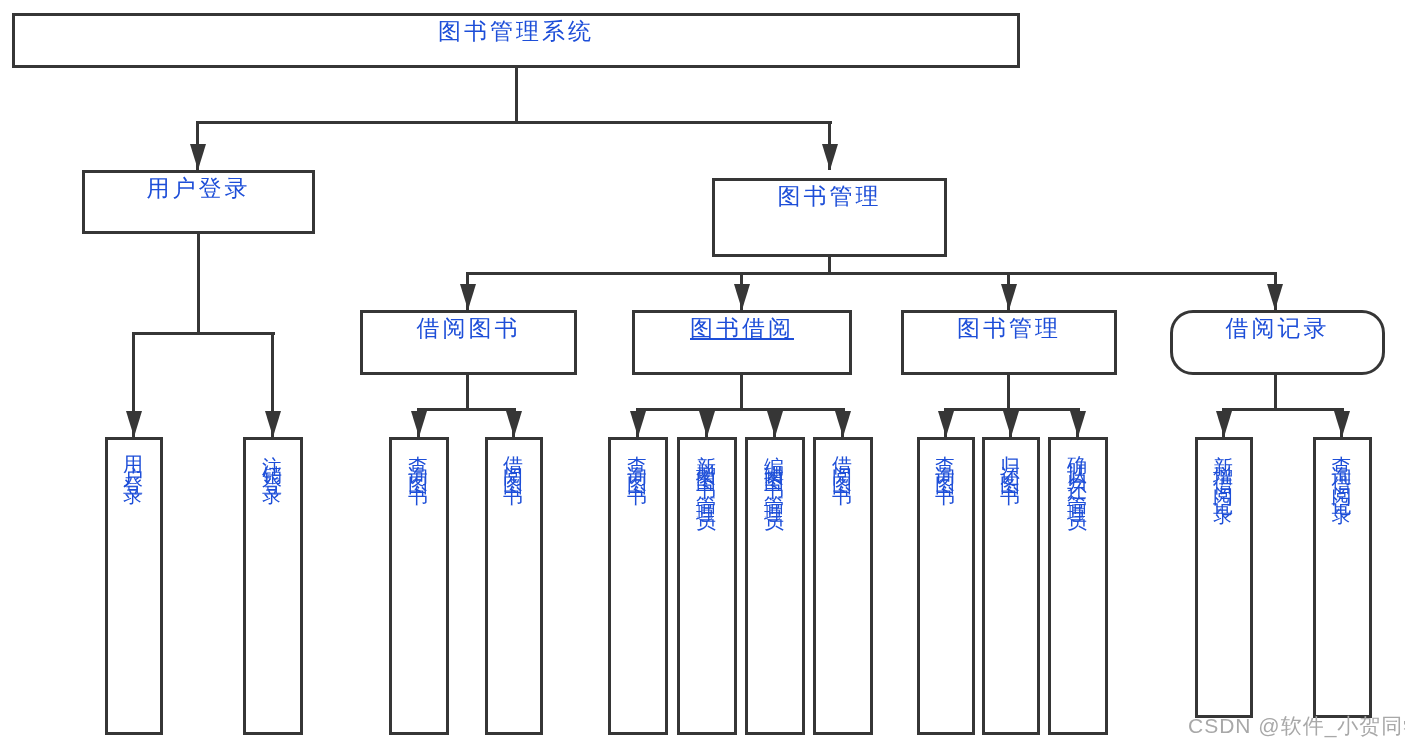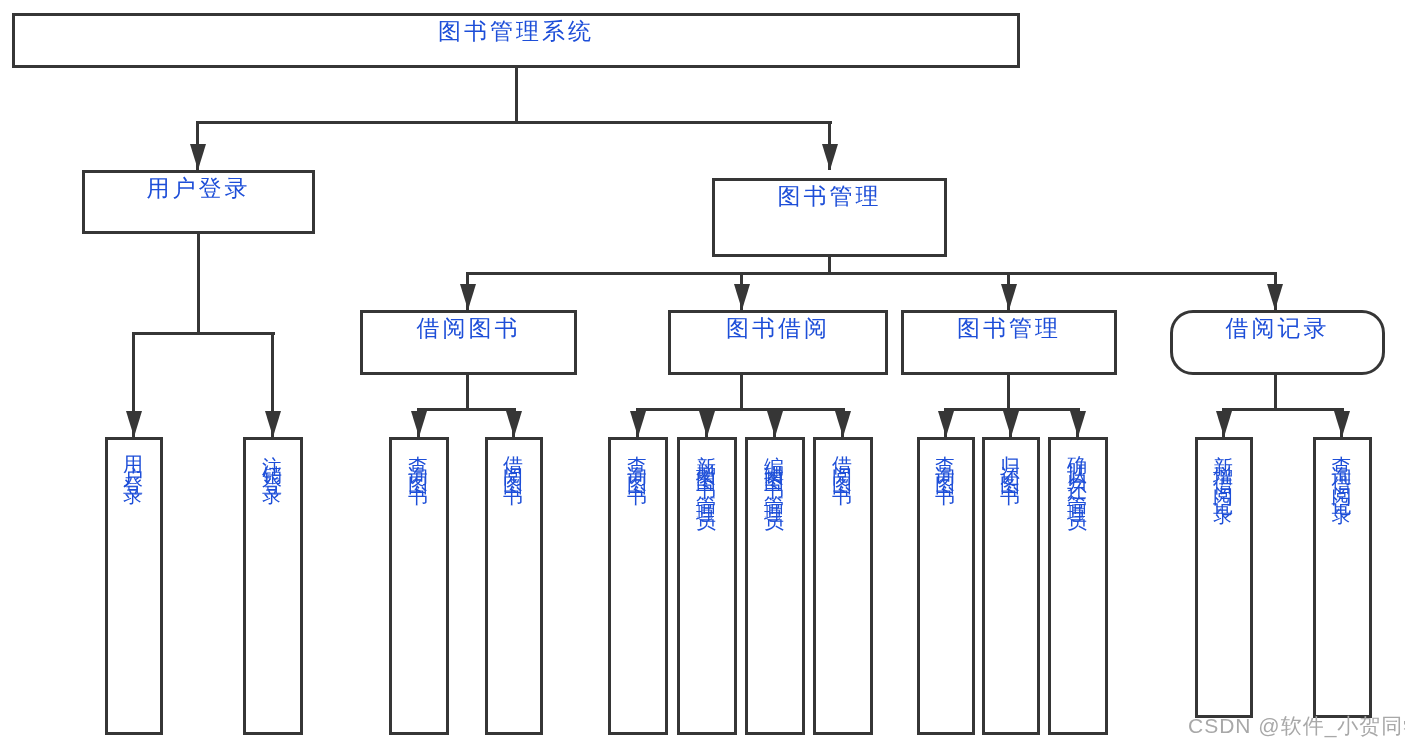--- a/index.html
+++ b/index.html
@@ -125,21 +125,21 @@
   <div class="node hnode" style="left:82px;top:170px;width:233px;height:64px;">
     <span>用户登录</span>
   </div>
   <div class="node hnode" style="left:712px;top:178px;width:235px;height:79px;">
     <span>图书管理</span>
   </div>
 
   <div class="node hnode" style="left:360px;top:310px;width:217px;height:65px;">
     <span>借阅图书</span>
   </div>
-  <div class="node hnode" style="left:668px;top:310px;width:220px;height:65px;">
+  <div class="node hnode" style="left:632px;top:310px;width:220px;height:65px;text-decoration:underline;">
     <span>图书借阅</span>
   </div>
   <div class="node hnode" style="left:901px;top:310px;width:216px;height:65px;">
     <span>图书管理</span>
   </div>
   <div class="node hnode" style="left:1170px;top:310px;width:215px;height:65px;border-radius:23px;">
     <span>借阅记录</span>
   </div>
 
   <div class="node vnode" style="left:105px;top:437px;width:58px;height:298px;">

